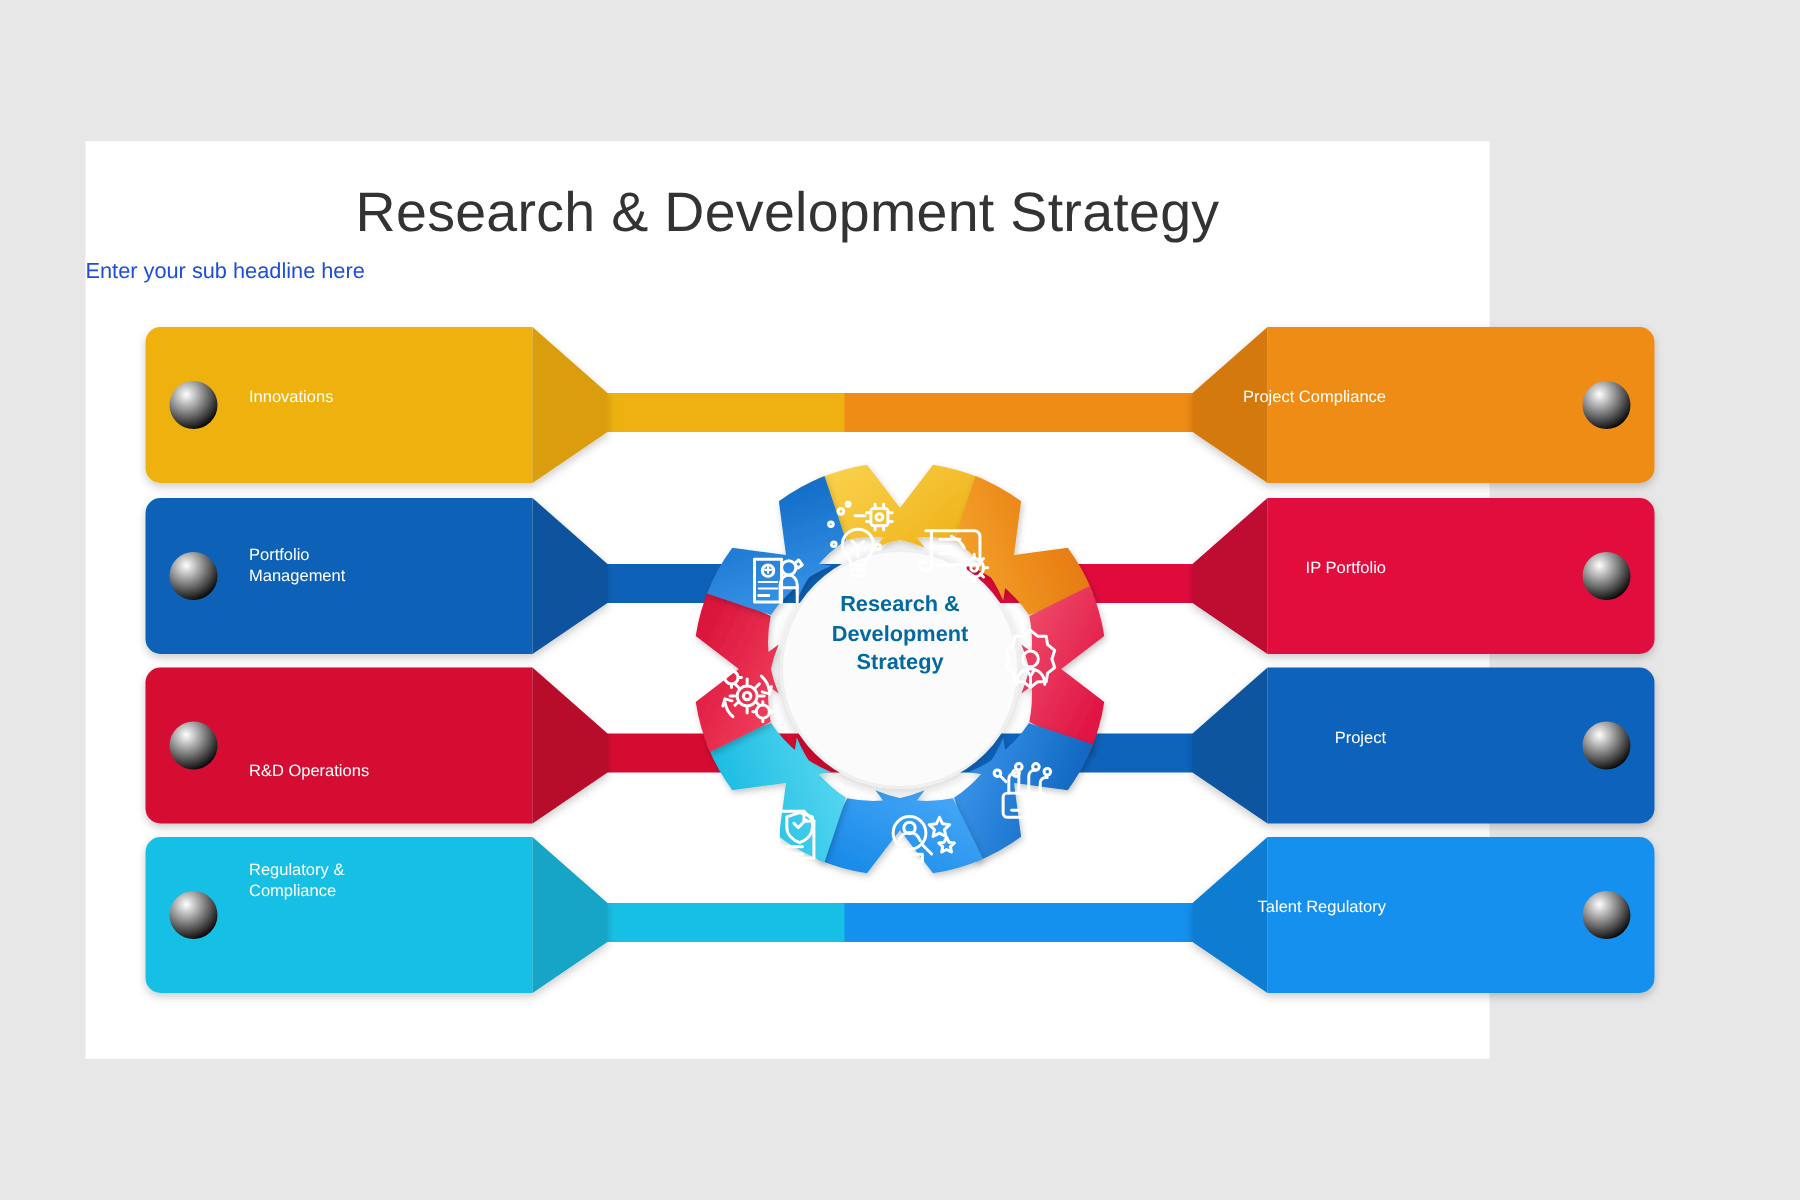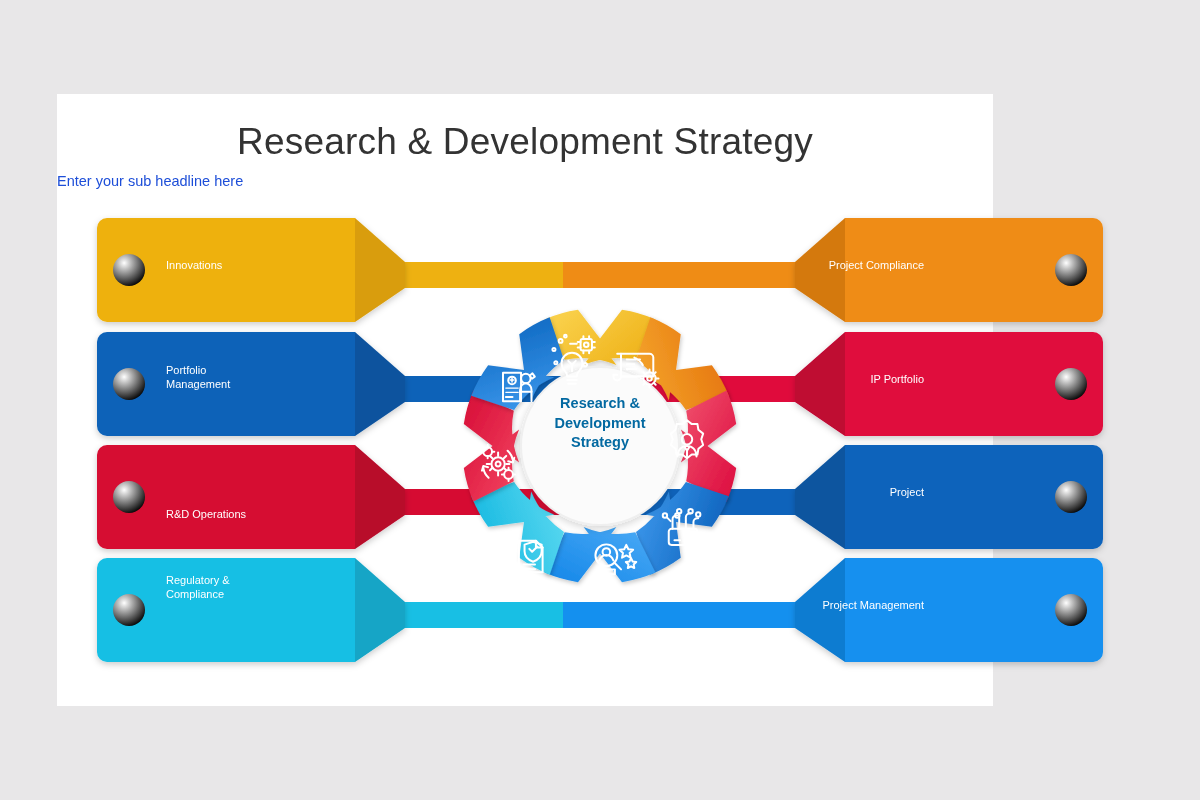--- a/index.html
+++ b/index.html
@@ -320,19 +320,19 @@
   <div class="bar-label left" style="top:165px">Innovations</div>
   <div class="bar-label left" style="top:270px">Portfolio
 Management</div>
   <div class="bar-label left" style="top:414px">R&amp;D Operations</div>
   <div class="bar-label left" style="top:480px">Regulatory &amp;
 Compliance</div>
 
   <div class="bar-label right" style="top:165px">Project Compliance</div>
   <div class="bar-label right" style="top:279px">IP Portfolio</div>
   <div class="bar-label right" style="top:392px">Project</div>
-  <div class="bar-label right" style="top:505px">Project Management</div>
+  <div class="bar-label right" style="top:505px">Talent Regulatory</div>
 
   <div class="center-text">Research &amp;
 Development
 Strategy</div>
 
 </div>
 
 </body></html>

